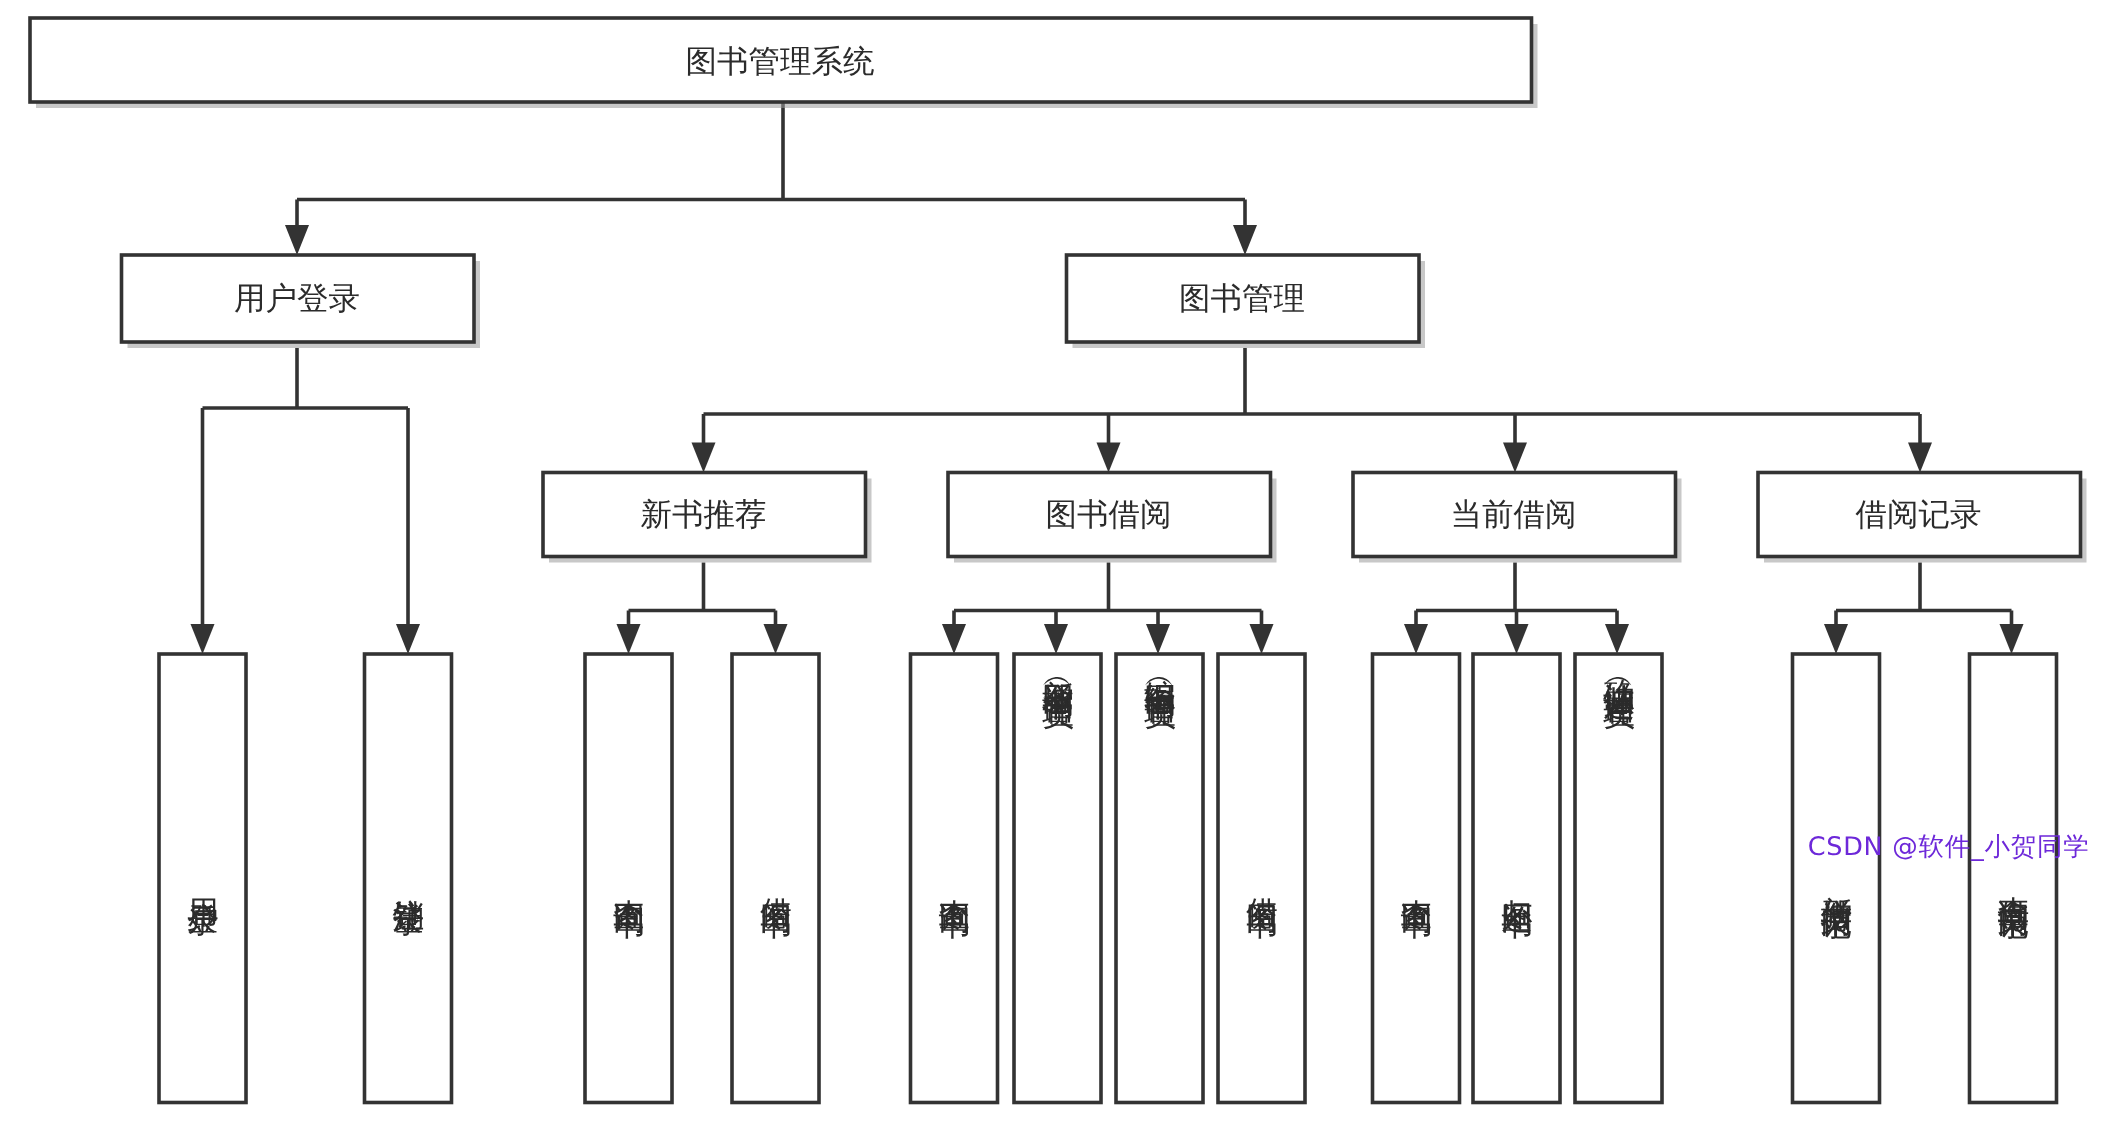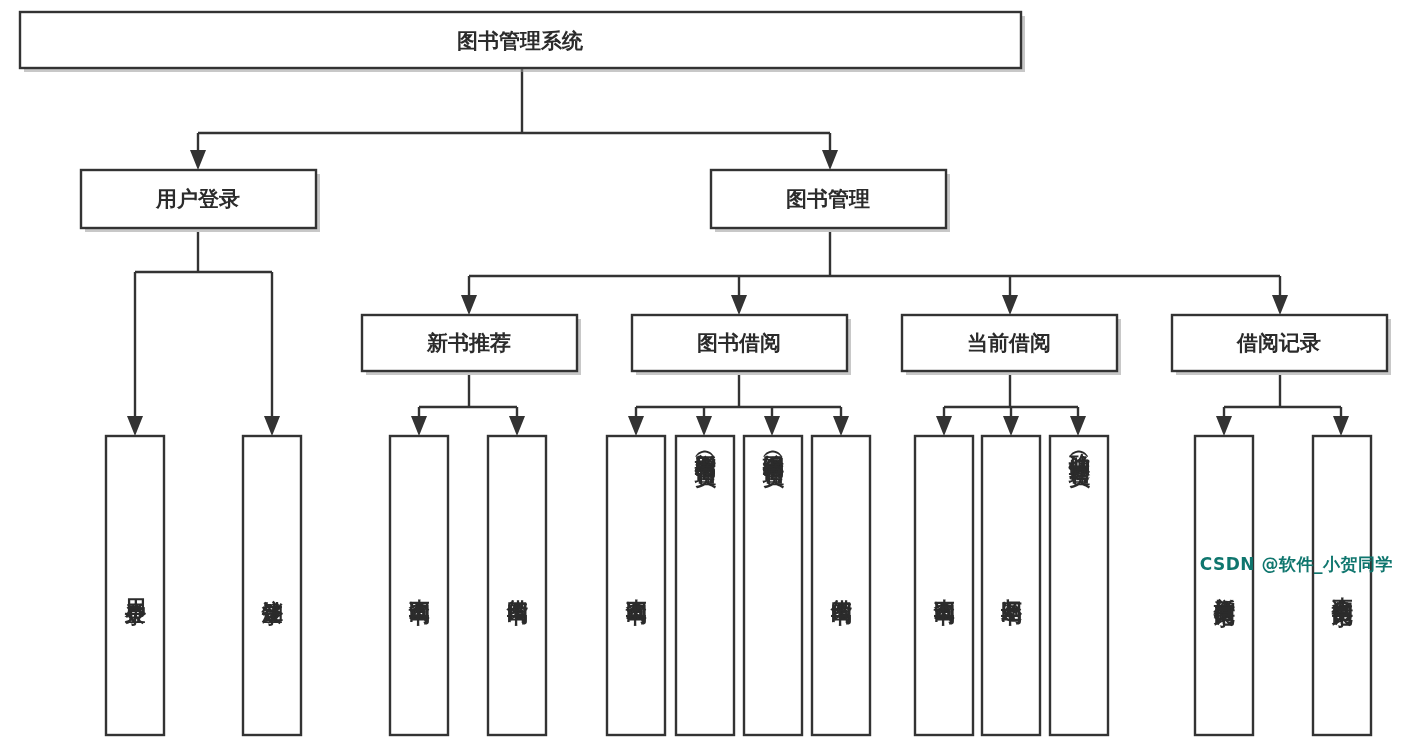--- a/index.html
+++ b/index.html
@@ -11,21 +11,20 @@
     width: 1405px;
     height: 747px;
     font-family: "DejaVu Sans", "Liberation Sans", sans-serif;
     overflow: hidden;
     position: relative;
   }
   #diagram-root {
     position: relative;
     width: 1405px;
     height: 582px;
-    font-weight: bold;
   }
   svg.diagram {
     position: absolute;
     left: 0;
     top: 0;
     width: 1405px;
     height: 747px;
   }
   .node-box {
     fill: #ffffff;
@@ -68,21 +67,21 @@
     letter-spacing: 2px;
     color: #2b2b2b;
     white-space: nowrap;
   }
   #watermark {
     position: absolute;
     right: 12px;
     bottom: 6px;
     font-family: "DejaVu Sans", "Liberation Sans", sans-serif;
     font-size: 17px;
-    color: #0f766e;
+    color: #6d28d9;
     letter-spacing: 0.5px;
     white-space: nowrap;
   }
 </style>
 </head>
 <body>
 
 <div id="diagram-root">
 
   <svg class="diagram" viewBox="0 0 1405 747" xmlns="http://www.w3.org/2000/svg">

